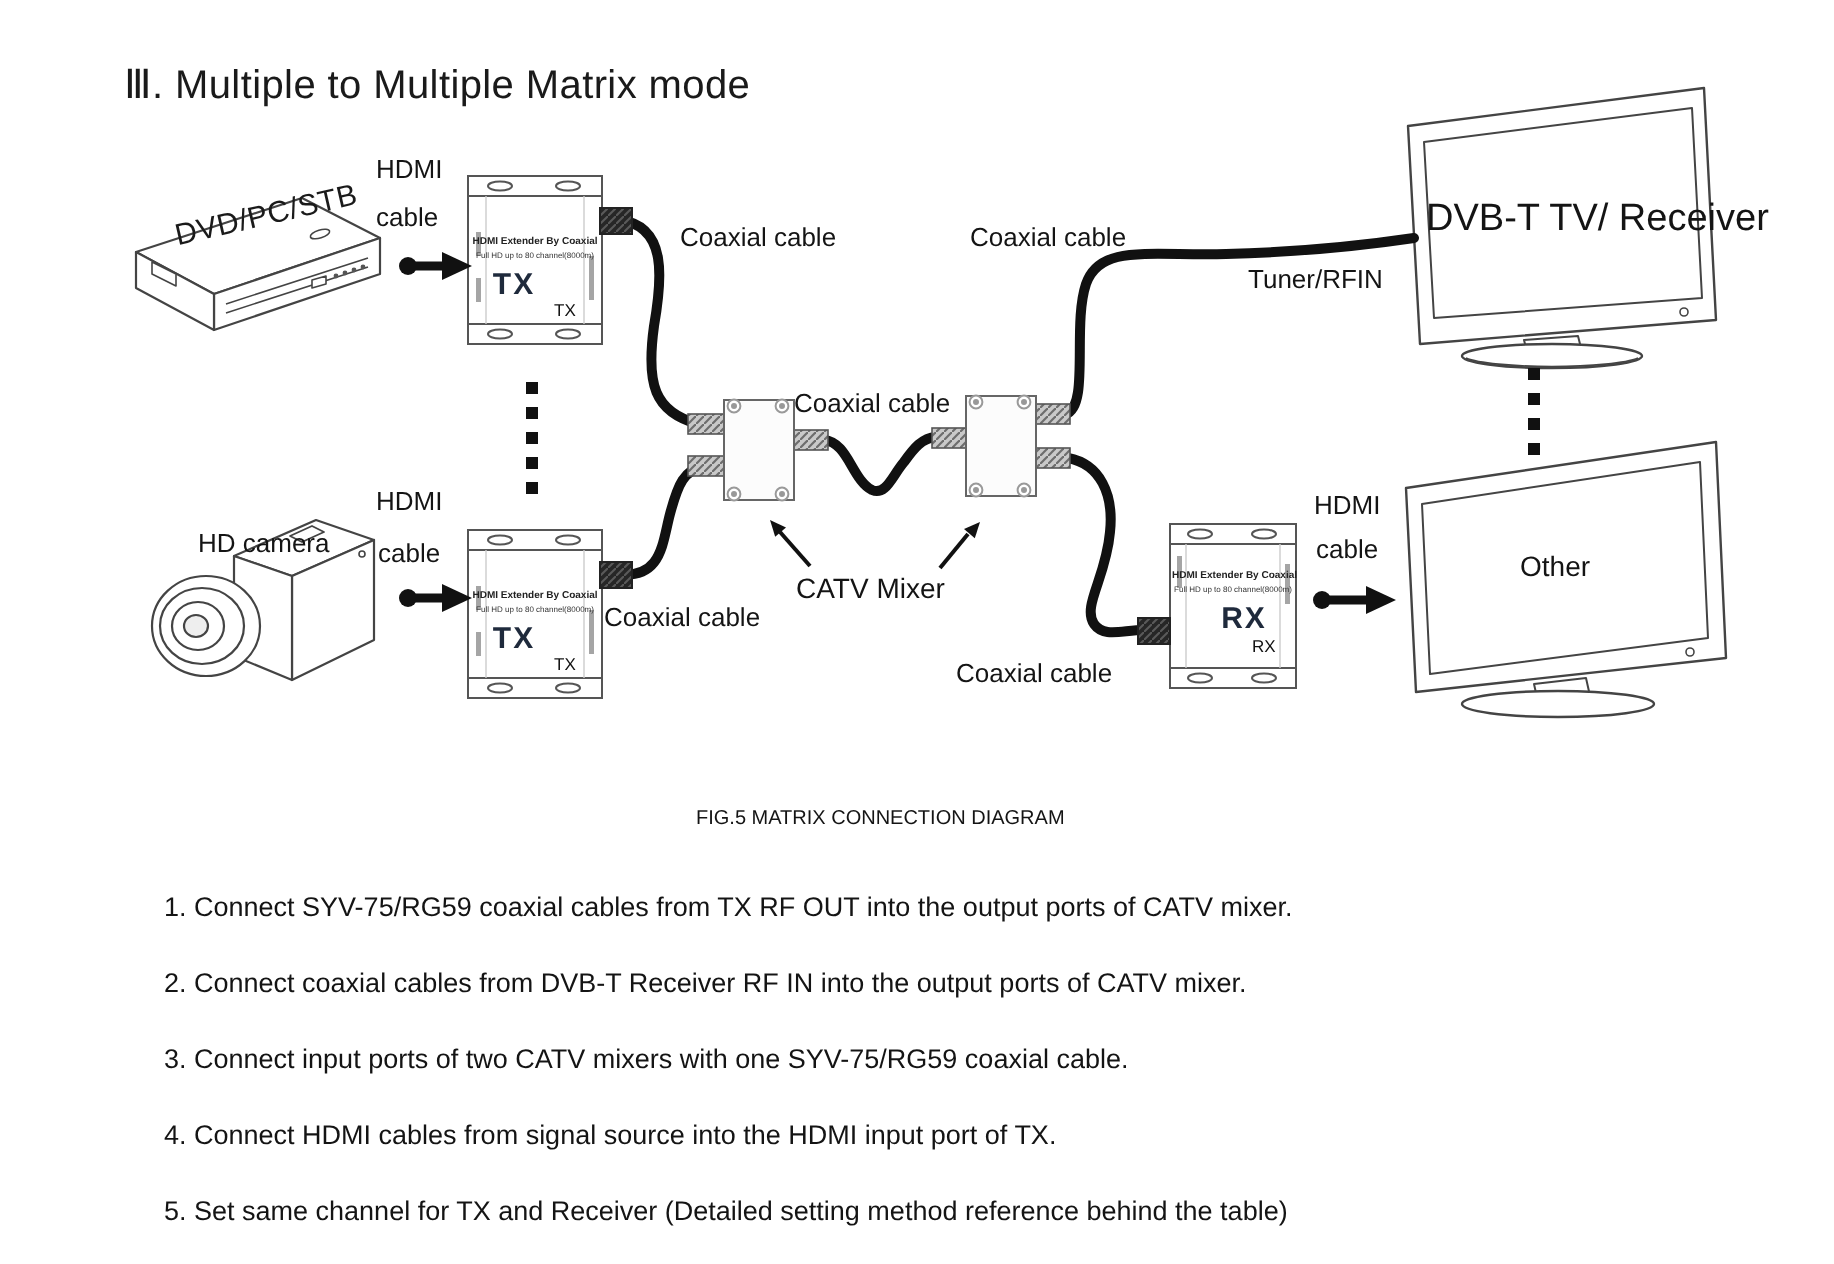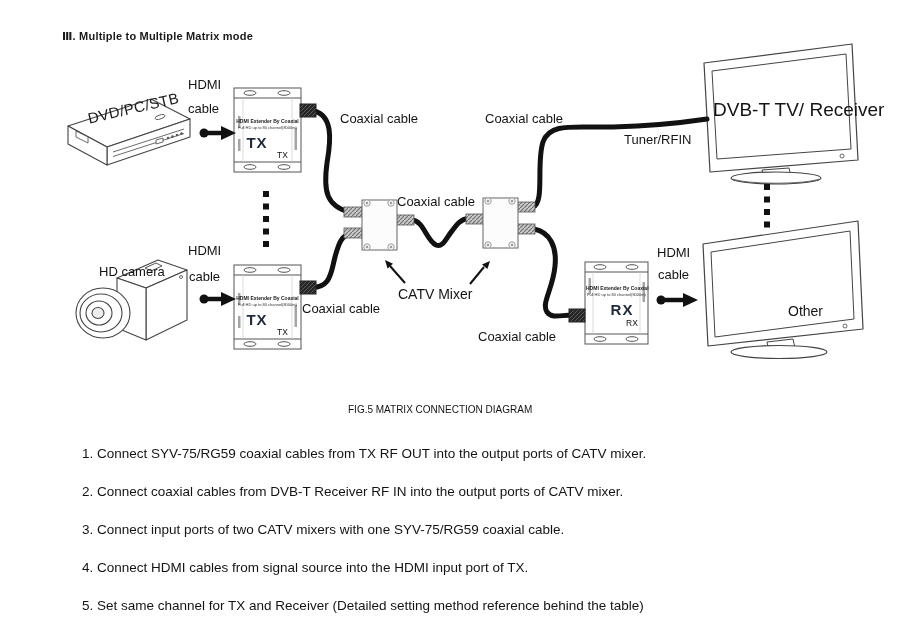--- a/index.html
+++ b/index.html
@@ -1,21 +1,21 @@
 <!DOCTYPE html>
 <html><head>
 <meta charset="utf-8">
 <style>
   html,body{margin:0;padding:0;background:#fff;}
   .page{
     position:relative;width:917px;height:632px;background:#ffffff;overflow:hidden;
     font-family:"Liberation Sans","DejaVu Sans",sans-serif;color:#1a1a1a;
   }
   .abs{position:absolute;white-space:nowrap;}
-  .title{font-size:11px;font-weight:bold;letter-spacing:.2px;}
+  .title{font-size:20px;font-weight:normal;letter-spacing:.2px;}
   .lbl{font-size:13px;color:#141414;}
   .lbl14{font-size:14px;color:#141414;}
   .caption{font-size:10px;color:#141414;}
   .inst{font-size:13.5px;color:#141414;}
   .dvd-label{font-size:15px;transform:rotate(-13deg);transform-origin:left top;letter-spacing:.3px;}
   .ext-line1{font-size:5px;font-weight:bold;text-align:center;line-height:1.15;color:#222;}
   .ext-line2{font-size:4px;text-align:center;line-height:1.1;color:#333;}
   .ext-big{font-size:15px;font-weight:bold;letter-spacing:1px;text-align:center;color:#1f2a3c;}
   .ext-small{font-size:8.5px;color:#111;}
   svg{position:absolute;left:0;top:0;}
@@ -223,21 +223,21 @@
 
   <div class="abs lbl" style="left:99px;top:244px;margin-top:20px;">HD camera</div>
   <div class="abs lbl" style="left:188px;top:243px;">HDMI</div>
   <div class="abs lbl" style="left:189px;top:269px;">cable</div>
 
   <div class="abs lbl" style="left:302px;top:301px;">Coaxial cable</div>
   <div class="abs lbl" style="left:478px;top:329px;">Coaxial cable</div>
 
   <div class="abs lbl" style="left:657px;top:245px;">HDMI</div>
   <div class="abs lbl" style="left:658px;top:267px;">cable</div>
-  <div class="abs lbl14" style="left:788px;top:275px;margin-top:28px;">Other</div>
+  <div class="abs lbl14" style="left:760px;top:275px;">Other</div>
 
   <div class="abs ext-line1" style="left:235px;top:119px;width:65px;">HDMI Extender By Coaxial</div>
   <div class="abs ext-line2" style="left:235px;top:126px;width:65px;">Full HD up to 80 channel(8000m)</div>
   <div class="abs ext-big" style="left:240px;top:134px;width:34px;">TX</div>
   <div class="abs ext-small" style="left:277px;top:150px;">TX</div>
 
   <div class="abs ext-line1" style="left:235px;top:296px;width:65px;">HDMI Extender By Coaxial</div>
   <div class="abs ext-line2" style="left:235px;top:303px;width:65px;">Full HD up to 80 channel(8000m)</div>
   <div class="abs ext-big" style="left:240px;top:311px;width:34px;">TX</div>
   <div class="abs ext-small" style="left:277px;top:327px;">TX</div>

